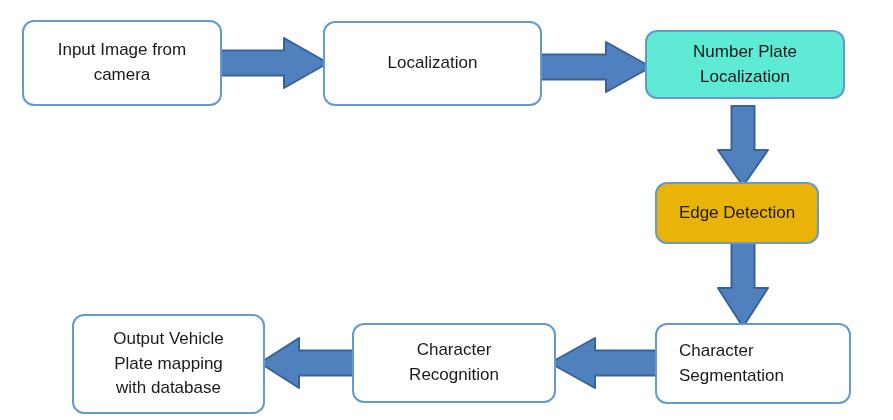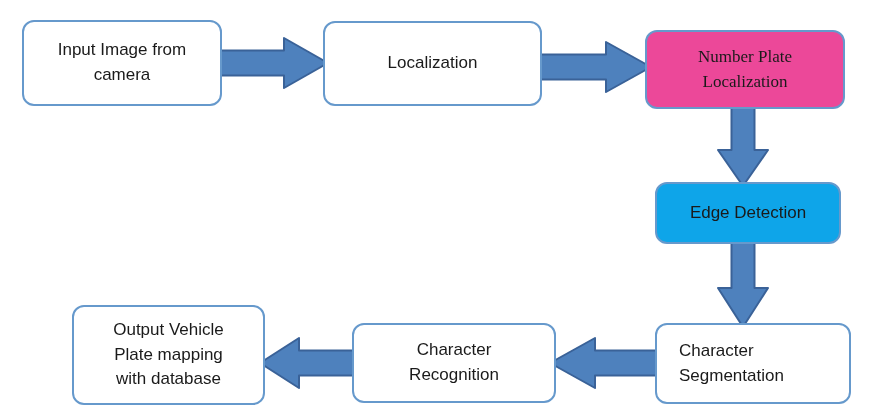--- a/index.html
+++ b/index.html
@@ -87,33 +87,33 @@
         <path d="M98,14.5 L39,14.5 L39,2 L0,27 L39,52 L39,39.5 L98,39.5 Z" fill="#4E81BD" stroke="#3A6298" stroke-width="2" stroke-linejoin="round"></path>
       </svg>
     </div>
     <div class="node" style="left: 22px; top: 12px; width: 200px; height: 86px; border-color: rgb(102, 153, 204); background: rgb(255, 255, 255); color: rgb(26, 26, 26);">
       <span class="label">Input Image from
 camera</span>
     </div>
     <div class="node" style="left: 323px; top: 13px; width: 219px; height: 85px; border-color: rgb(102, 153, 204); background: rgb(255, 255, 255); color: rgb(26, 26, 26);">
       <span class="label">Localization</span>
     </div>
-    <div class="node" style="left: 645px; top: 22px; width: 200px; height: 79px; border-color: rgb(102, 153, 204); background: #ec4899; color: rgb(26, 26, 26); font-family: Liberation Serif, serif;">
+    <div class="node" style="left: 645px; top: 22px; width: 200px; height: 69px; border-color: rgb(102, 153, 204); background: #5eead4; color: rgb(26, 26, 26);">
       <span class="label">Number Plate
 Localization</span>
     </div>
-    <div class="node" style="left: 655px; top: 174px; width: 186px; height: 62px; border-color: rgb(102, 153, 204); background: #0ea5e9; color: rgb(26, 26, 26);">
+    <div class="node" style="left: 655px; top: 174px; width: 164px; height: 62px; border-color: rgb(102, 153, 204); background: #eab308; color: rgb(26, 26, 26);">
       <span class="label">Edge Detection</span>
     </div>
     <div class="node align-left" style="left: 655px; top: 315px; width: 196px; height: 81px; border-color: rgb(102, 153, 204); background: rgb(255, 255, 255); color: rgb(26, 26, 26);">
       <span class="label">Character
 Segmentation</span>
     </div>
     <div class="node" style="left: 352px; top: 315px; width: 204px; height: 80px; border-color: rgb(102, 153, 204); background: rgb(255, 255, 255); color: rgb(26, 26, 26);">
       <span class="label">Character
 Recognition</span>
     </div>
-    <div class="node" style="left: 72px; top: 297px; width: 193px; height: 100px; border-color: rgb(102, 153, 204); background: rgb(255, 255, 255); color: rgb(26, 26, 26);">
+    <div class="node" style="left: 72px; top: 306px; width: 193px; height: 100px; border-color: rgb(102, 153, 204); background: rgb(255, 255, 255); color: rgb(26, 26, 26);">
       <span class="label">Output Vehicle
 Plate mapping
 with database</span>
     </div>
   </div>
 
 </body></html>

